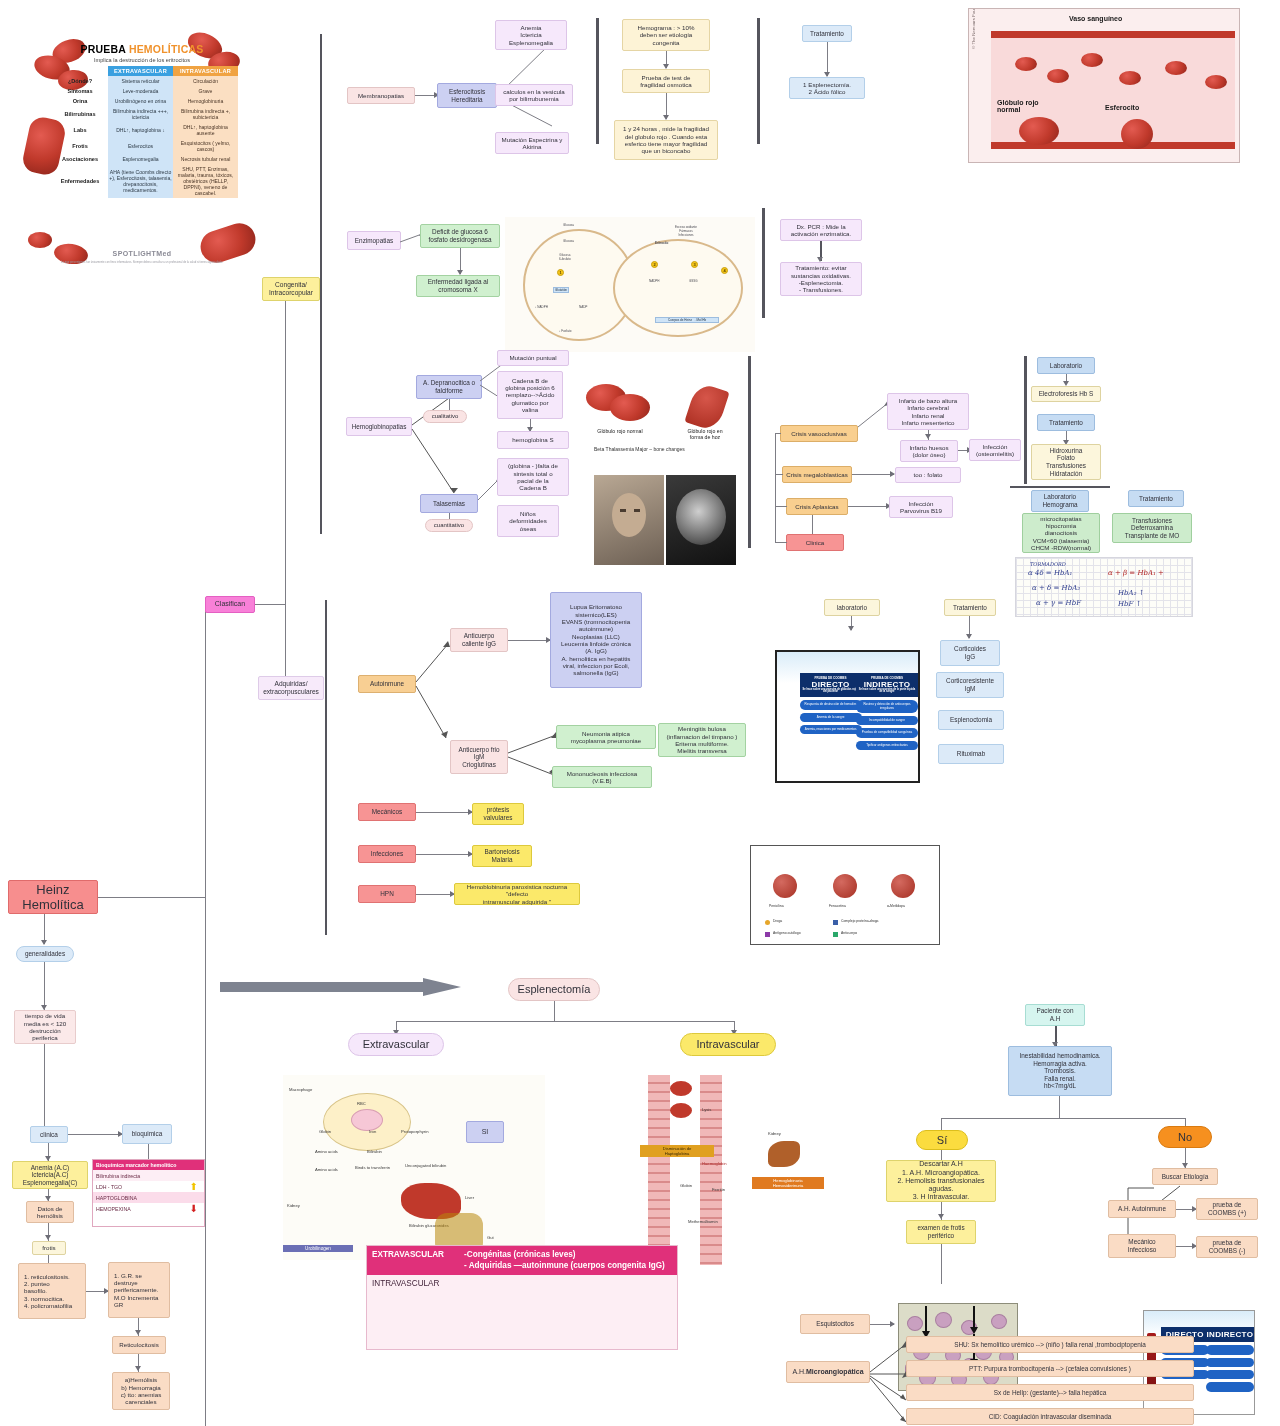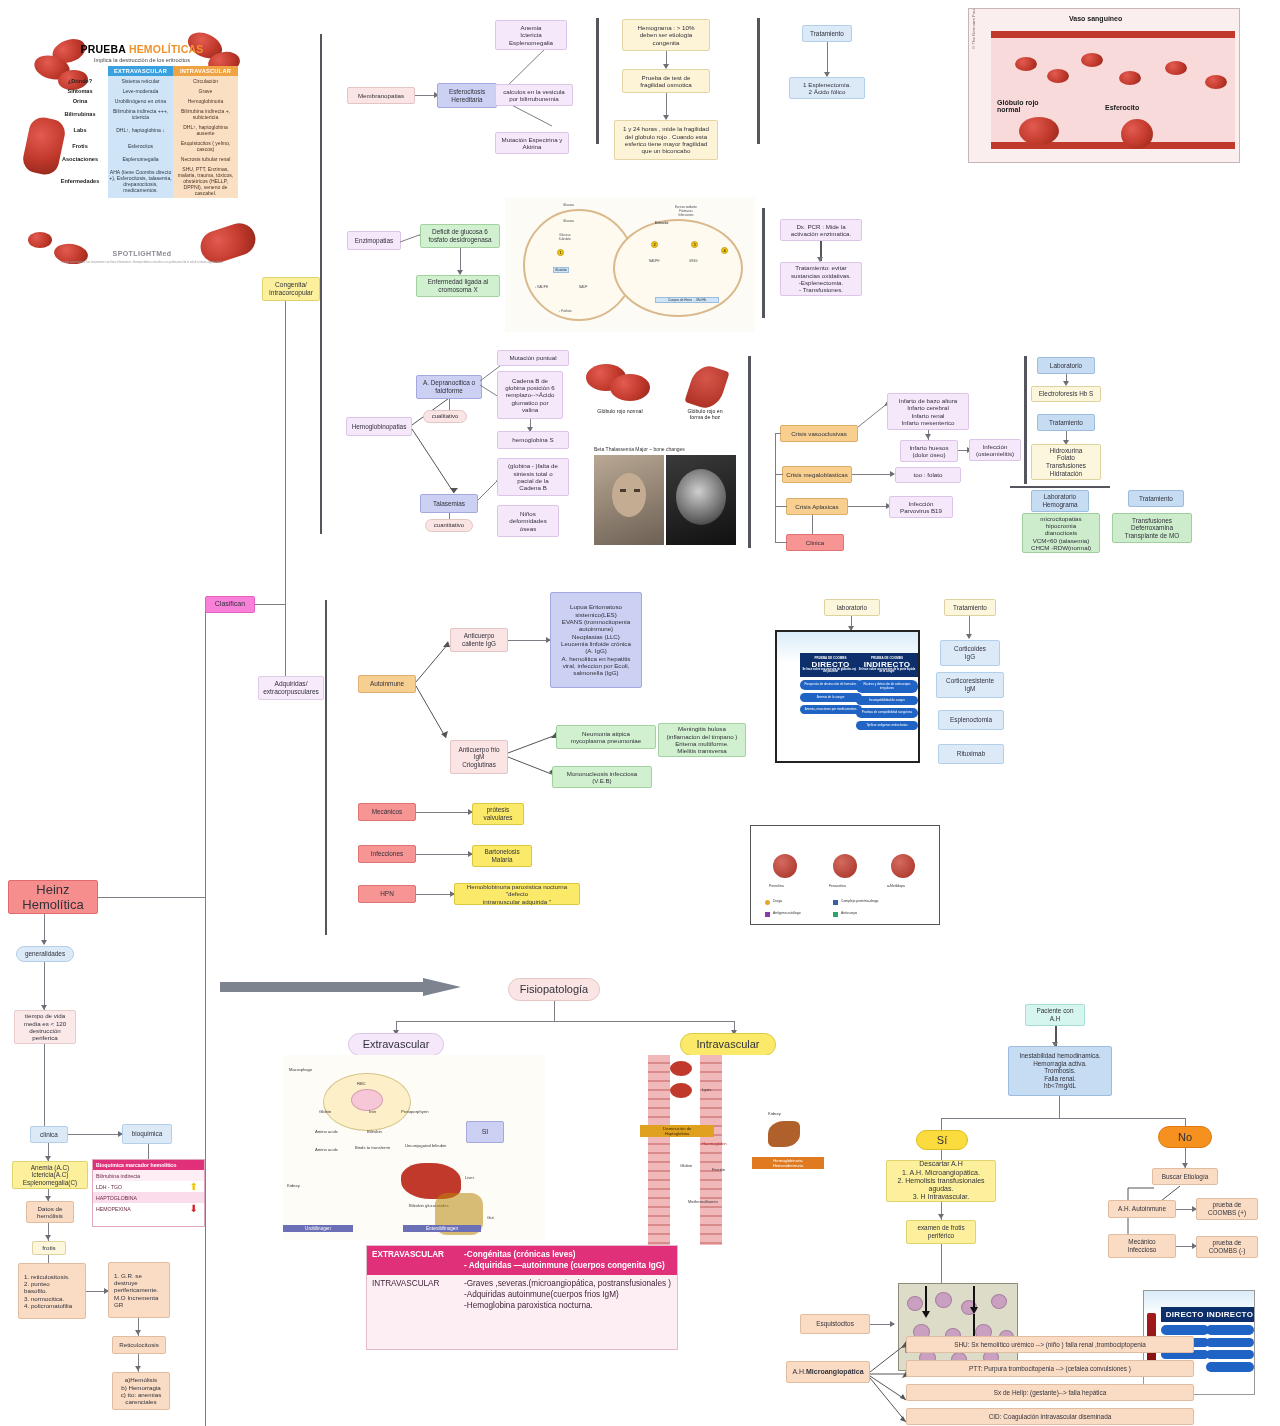--- a/index.html
+++ b/index.html
@@ -91,21 +91,21 @@
   
   #vessel { position:absolute; left:968px; top:8px; width:272px; height:155px;
             background:#fbeeee; border:1px solid #c9b5b5; overflow:hidden; }
   .vessel-band { position:absolute; left:22px; right:4px; top:22px; height:118px;
                  background:#f9dada; border-top:7px solid #c0392b; border-bottom:7px solid #c0392b; }
   .vlabel { position:absolute; font-size:7px; font-weight:bold; color:#1a1a1a; }
   .vcopy { position:absolute; left:2px; top:40px; font-size:4.4px; color:#7b6a6a;
            transform: rotate(-90deg); transform-origin: left top; white-space:nowrap; }
 
   
-  .figure { position:absolute; overflow:hidden; }
+  .figure { position:absolute; overflow:hidden;margin-top:20px; }
   .fig-border { border:1px solid #4a4a52; }
 
   
   #fig-g6pd { left:505px; top:197px; width:250px; height:135px; background:#fdfbf6; }
   .g6-cell { position:absolute; border:2px solid #d9b98b; border-radius:50%; background:#fefaf0; }
   .g6-txt { position:absolute; font-size:3px; color:#4a4a52; text-align:center; }
   .g6-box { position:absolute; font-size:3px; background:#cfe4f7; border:1px solid #9dbddf; text-align:center; padding:0 1px; color:#234; }
   .g6-num { position:absolute; width:7px; height:7px; border-radius:50%; background:#f5c518; border:1px solid #c9a010; font-size:4px; text-align:center; line-height:6px; color:#5a4700; font-weight:bold; }
 
   
@@ -508,20 +508,29 @@
   <div class="node c-green2" style="left:1022px;top:513px;width:78px;height:40px;font-size:6.2px;">microcitopatias
 hipocromia
 dianocitosis
 VCM&lt;60 (talasemia)
 CHCM -RDW(normal)</div>
   <div class="node c-blue" style="left:1128px;top:490px;width:56px;height:17px;font-size:6.4px;">Tratamiento</div>
   <div class="node c-green2" style="left:1112px;top:513px;width:80px;height:30px;font-size:6.4px;">Transfusiones
 Deferroxamina
 Transplante de MO</div>
 
+  <div id="handwriting">
+    <div class="hw" style="left:14px;top:3px;font-size:5px;">TORMADORD</div>
+    <div class="hw" style="left:12px;top:11px;">α 4δ = HbA₁</div>
+    <div class="hw hw-r" style="left:92px;top:11px;">α + β = HbA₁ +</div>
+    <div class="hw" style="left:16px;top:26px;">α + δ = HbA₂</div>
+    <div class="hw" style="left:20px;top:41px;">α + γ = HbF</div>
+    <div class="hw" style="left:102px;top:31px;">HbA₂ ↑</div>
+    <div class="hw" style="left:102px;top:42px;">HbF ↑</div>
+  </div>
 
   <div class="node c-orange2" style="left:358px;top:675px;width:58px;height:18px;font-size:6.4px;">Autoinmune</div>
 
   <svg style="position:absolute;left:414px;top:628px;width:36px;height:128px;">
     <line x1="2" y1="54" x2="34" y2="16" stroke="#555" stroke-width="1"></line>
     <polygon points="34,13 36,19 29,19" fill="#555"></polygon>
     <line x1="2" y1="58" x2="32" y2="110" stroke="#555" stroke-width="1"></line>
     <polygon points="32,110 27,106 34,103" fill="#555"></polygon>
   </svg>
 
@@ -694,21 +703,21 @@
     <div class="bc-r alt"><span>HAPTOGLOBINA</span></div>
     <div class="bc-r"><span>HEMOPEXINA</span><span class="bc-dn">⬇</span></div>
   </div>
 
   <div class="connector vline" style="left:205px;top:898px;height:532px;"></div>
 
   <div class="big-arrow">
     <div class="shaft"></div>
       <div class="head"></div>
   </div>
-  <div class="node pill c-pink-pale" style="left:508px;top:978px;width:92px;height:23px;font-size:11px;">Fisiopatología</div>
+  <div class="node pill c-pink-pale" style="left:508px;top:978px;width:92px;height:23px;font-size:11px;">Esplenectomía</div>
   <div class="connector vline" style="left:554px;top:1001px;height:20px;"></div>
   <div class="connector hline" style="left:396px;top:1021px;width:338px;"></div>
   <div class="connector vline" style="left:396px;top:1021px;height:13px;"></div>
   <div class="connector vline" style="left:734px;top:1021px;height:13px;"></div>
   <div class="arrowhead ah-down" style="left:393px;top:1030px;"></div>
   <div class="arrowhead ah-down" style="left:731px;top:1030px;"></div>
   <div class="node pill c-lilac" style="left:348px;top:1033px;width:96px;height:23px;font-size:11px;">Extravascular</div>
   <div class="node pill c-yellow" style="left:680px;top:1033px;width:96px;height:23px;font-size:11px;">Intravascular</div>
 
   <div class="figure" id="fig-extra">
@@ -755,23 +764,20 @@
   </div>
 
   <div id="summary">
     <div class="su-row">
       <div class="su-l1">EXTRAVASCULAR</div>
       <div class="su-r1" style="white-space:pre-line;">-Congénitas (crónicas leves)
 - Adquiridas —autoinmune (cuerpos congenita IgG)</div>
     </div>
     <div class="su-row">
       <div class="su-l2">INTRAVASCULAR</div>
-      <div class="su-r2" style="white-space:pre-line;">-Graves ,severas.(microangiopática, postransfusionales )
--Adquiridas autoinmune(cuerpos frios IgM)
--Hemoglobina paroxistica nocturna.</div>
     </div>
   </div>
 
   <div class="node c-mint" style="left:1025px;top:1004px;width:60px;height:22px;font-size:6.4px;">Paciente con
 A.H</div>
   <div class="connector vline thick" style="left:1055px;top:1026px;height:20px;width:2px;"></div>
   <div class="arrowhead ah-down" style="left:1052px;top:1042px;"></div>
   <div class="node c-blue" style="left:1008px;top:1046px;width:104px;height:50px;font-size:6.4px;">Inestabilidad hemodinamica.
 Hemorragia activa.
 Trombosis.

